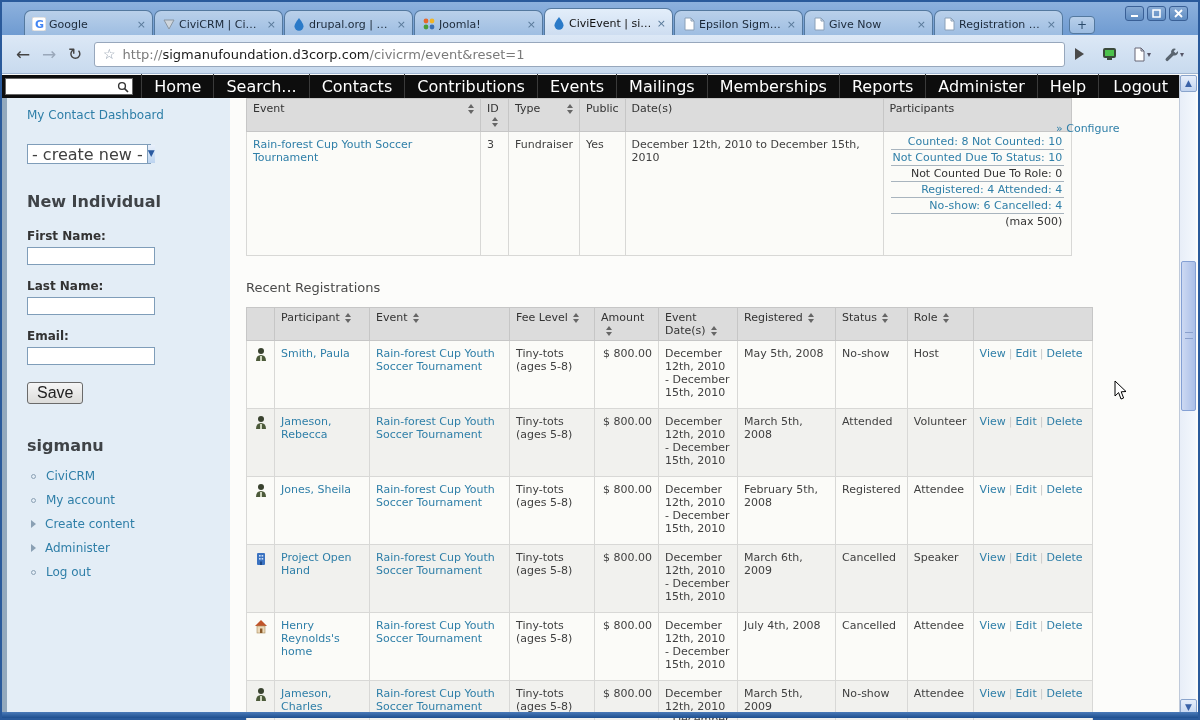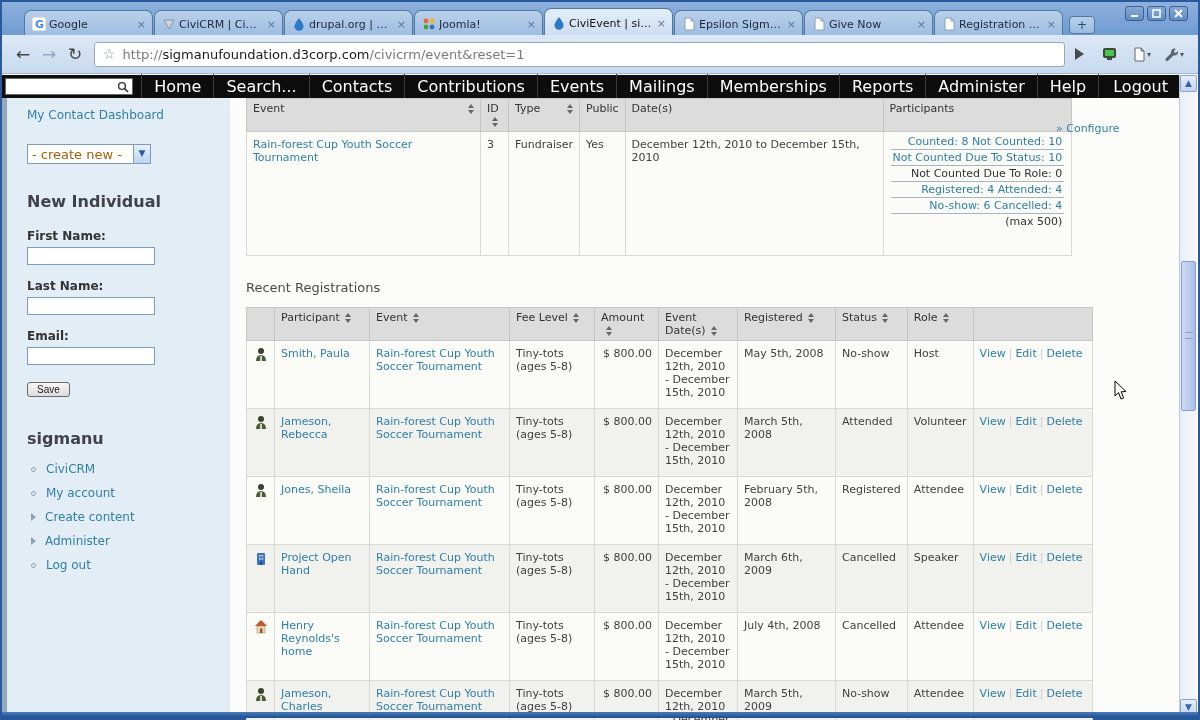--- a/index.html
+++ b/index.html
@@ -60,28 +60,28 @@
     background:linear-gradient(90deg,#cdd9f2,#aabfe8); border:1px solid #84a0d4; border-radius:2px; }
   .sthumb::after { content:""; position:absolute; left:3px; top:70px; width:8px; height:5px;
     border-top:1px solid #8aa0cc; border-bottom:1px solid #8aa0cc; }
   
   .sidebar { position:absolute; left:0; top:96px; width:228px; height:617px;
     background:#e3edf6; border-left:5px solid #93a9bd; padding:10px 0 0 20px;
     font-size:12px; color:#333; }
   .dash-link { color:#2f7fa8; margin-bottom:22px; display:inline-block; }
   .selectbox { width:124px; height:20px; background:#fff; border:1px solid #7f9db9;
     display:flex; align-items:center; margin-bottom:28px; }
-  .selectbox .sval { flex:1; padding:0 4px; font-size:13px; color:#a16207; white-space:nowrap; }
+  .selectbox .sval { flex:1; padding:0 4px; font-size:16px; color:#404040; white-space:nowrap; }
   .selectbox .sbtn2 { width:17px; height:18px; background:linear-gradient(#e8f0fb,#bcd4f0);
     border-left:1px solid #7f9db9; color:#2a5aa0; font-size:9px; text-align:center; line-height:17px; }
   .side-h { font-size:16px; font-weight:bold; color:#3f4347; margin-bottom:18px; }
   .f-label { font-weight:bold; color:#333; margin-bottom:4px; }
   .f-input { width:128px; height:18px; border:1px solid #7f9db9; background:#fff;
     margin-bottom:14px; display:block; font-size:12px; padding:0 3px; }
-  .savebtn { font-size:10px; color:#222; background:linear-gradient(#f6f6f6,#dcdcda);
+  .savebtn { font-size:16px; color:#222; background:linear-gradient(#f6f6f6,#dcdcda);
     border:1px solid #6a6a6a; border-radius:3px; padding:1px 9px; margin-top:3px; }
   .site-h { font-size:16px; font-weight:bold; color:#3f4347; margin:32px 0 14px; }
   .smenu-item { display:flex; align-items:center; margin:0 0 10px 4px; color:#2f7fa8; }
   .b-circle { width:5px; height:5px; border:1px solid #8aa0b4; border-radius:50%;
     margin-right:10px; flex:none; }
   .b-arrow { width:0; height:0; border-left:5px solid #8aa0b4; border-top:4px solid transparent;
     border-bottom:4px solid transparent; margin-right:9px; flex:none; }
   
   .content { position:absolute; left:228px; top:96px; width:952px; height:617px;
     background:#fcfcfa; padding:0 0 0 16px; font-size:11px; color:#3f3f3f; }

